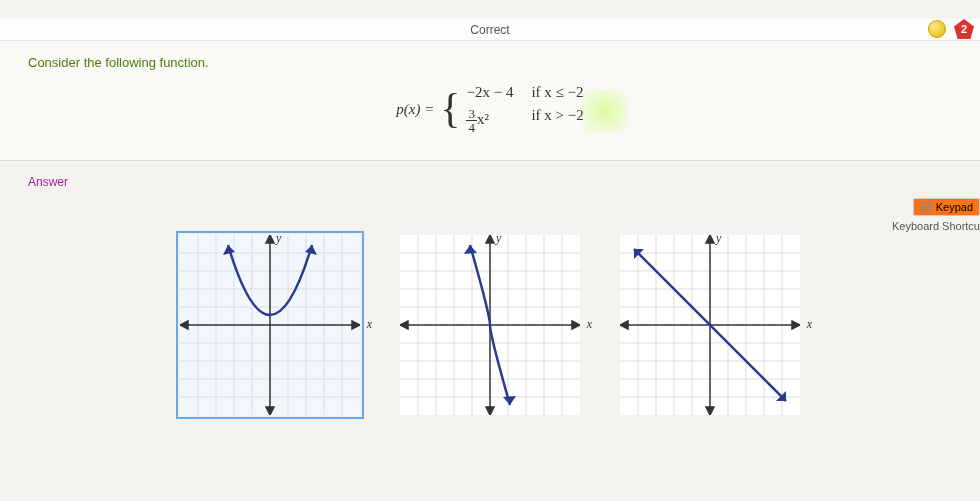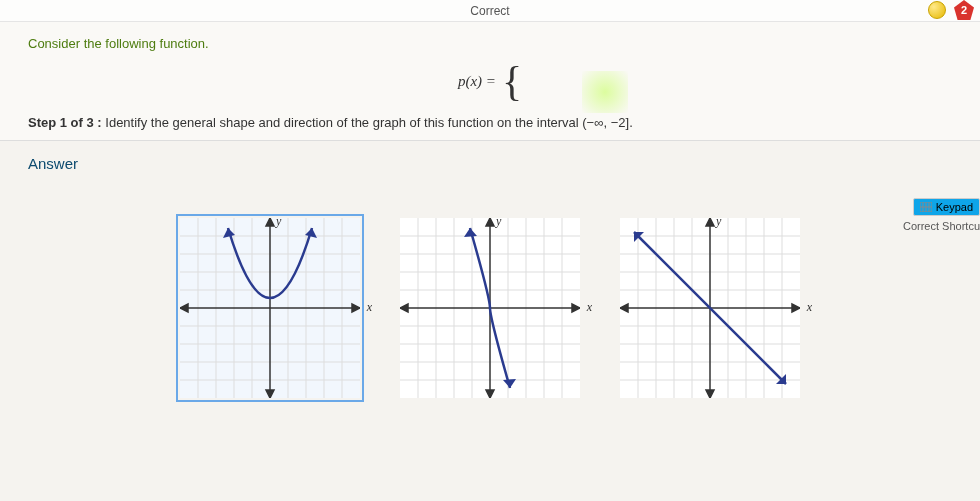--- a/index.html
+++ b/index.html
@@ -13,20 +13,21 @@
     position: relative;
   }
   .topbar {
     height: 22px;
     display: flex;
     align-items: center;
     justify-content: center;
     position: relative;
     background: #fdfdfc;
     border-bottom: 1px solid #e5e5e5;
+    margin-top: 19px;
   }
   .topbar .status {
     font-size: 12px;
     color: #555;
   }
   .topbar .badge-holder {
     position: absolute;
     right: 6px;
     top: 0;
     display: flex;
@@ -90,33 +91,33 @@
   }
   .step {
     font-size: 13px; color: #333;
   }
   .step b { font-weight: bold; }
   .answer-area {
     display: flex;
     padding: 14px 0 0 28px;
   }
   .answer-label {
-    font-size: 15px; color: #0c4a6e;
+    font-size: 12px; color: #a21caf;
     width: 100%;
   }
   .tools {
     position: absolute;
     right: 0; top: 198px;
     text-align: right;
     font-size: 11px;
     color: #555;
   }
   .keypad-btn {
     display: inline-flex; align-items: center; gap: 4px;
-    border: 1px solid #ccc; background: #0ea5e9;
+    border: 1px solid #ccc; background: #f97316;
     padding: 2px 6px; font-size: 11px; cursor: pointer;
     border-radius: 2px;
   }
   .graphs {
     display: flex;
     gap: 40px;
     justify-content: center;
     margin-top: 46px;
   }
   .graph {
@@ -149,44 +150,52 @@
 </div>
 
 <div class="question">
   <div class="prompt">Consider the following function.</div>
 
   <div class="equation">
     <div class="highlight"></div>
     <span class="eqwrap">
       <span style="font-style:italic;text-align:center;">p(x) =</span>
       <span class="brace">{</span>
+      <span class="pieces">
+        <span>−2x − 4</span>
+        <span>if x ≤ −2</span>
+        <span>
+          <span class="frac">
+            <span class="num">3</span>
+            <span class="den">4</span>
+          </span><span>x²</span>
+        </span>
+        <span>if x &gt; −2</span>
+      </span>
     </span>
   </div>
 
-  <div class="step">
-    <b>Step 1 of 3 :</b><span> Identify the general shape and direction of the graph of this function on the interval (−∞, −2].</span>
-  </div>
 </div>
 
 <div class="answer-area">
   <div class="answer-label">Answer</div>
 </div>
 
 <div class="tools">
   <button class="keypad-btn">
     <svg width="12" height="10">
         <rect x="0" y="0" width="12" height="10" fill="none" stroke="#888"></rect>
         <line x1="3" y1="0" x2="3" y2="10" stroke="#888"></line>
         <line x1="6" y1="0" x2="6" y2="10" stroke="#888"></line>
         <line x1="9" y1="0" x2="9" y2="10" stroke="#888"></line>
         <line x1="0" y1="5" x2="12" y2="5" stroke="#888"></line>
       </svg>
     <span>Keypad</span>
   </button>
-  <div style="margin-top:4px;">Correct Shortcu</div>
+  <div style="margin-top:4px;">Keyboard Shortcu</div>
 </div>
 
 <div class="graphs">
 
   <div class="graph selected">
     <span class="axislabel" style="left:96px; top:-4px;">y</span>
     <span class="axislabel" style="right:-12px; top:82px;">x</span>
     <svg width="180" height="180">
       <g stroke="#ddd">
         <line x1="18" y1="0" x2="18" y2="180"></line>

